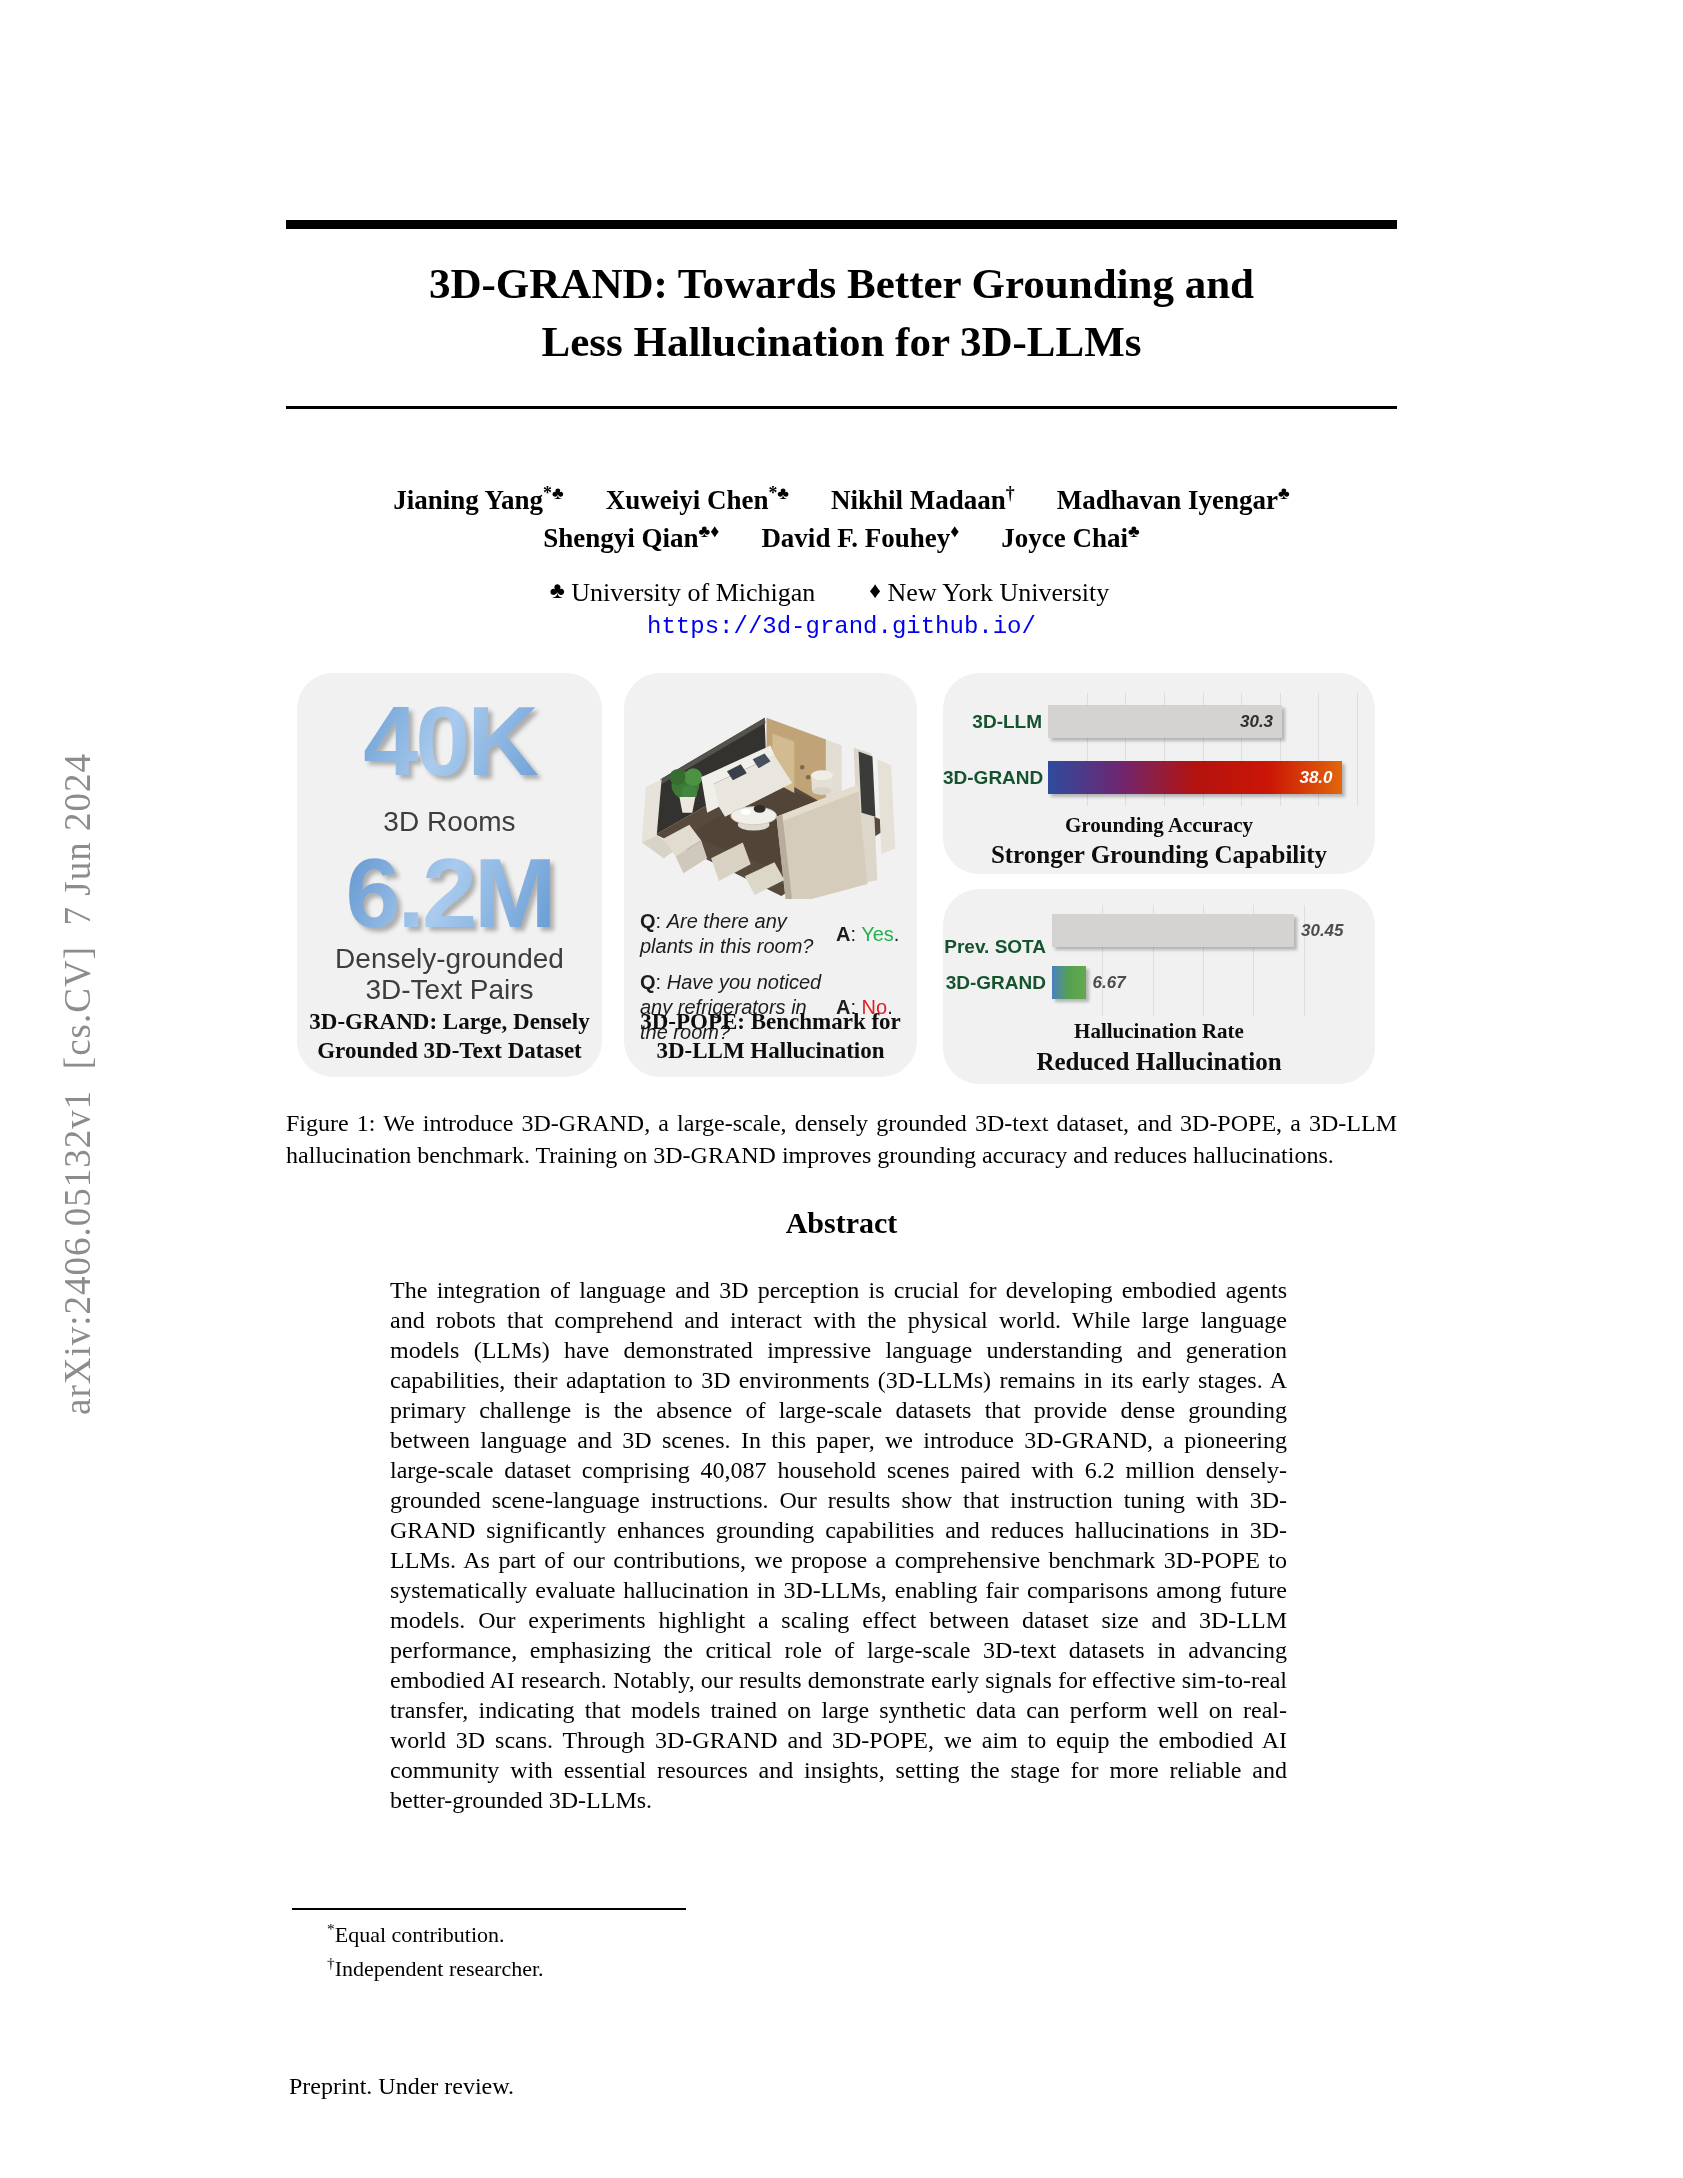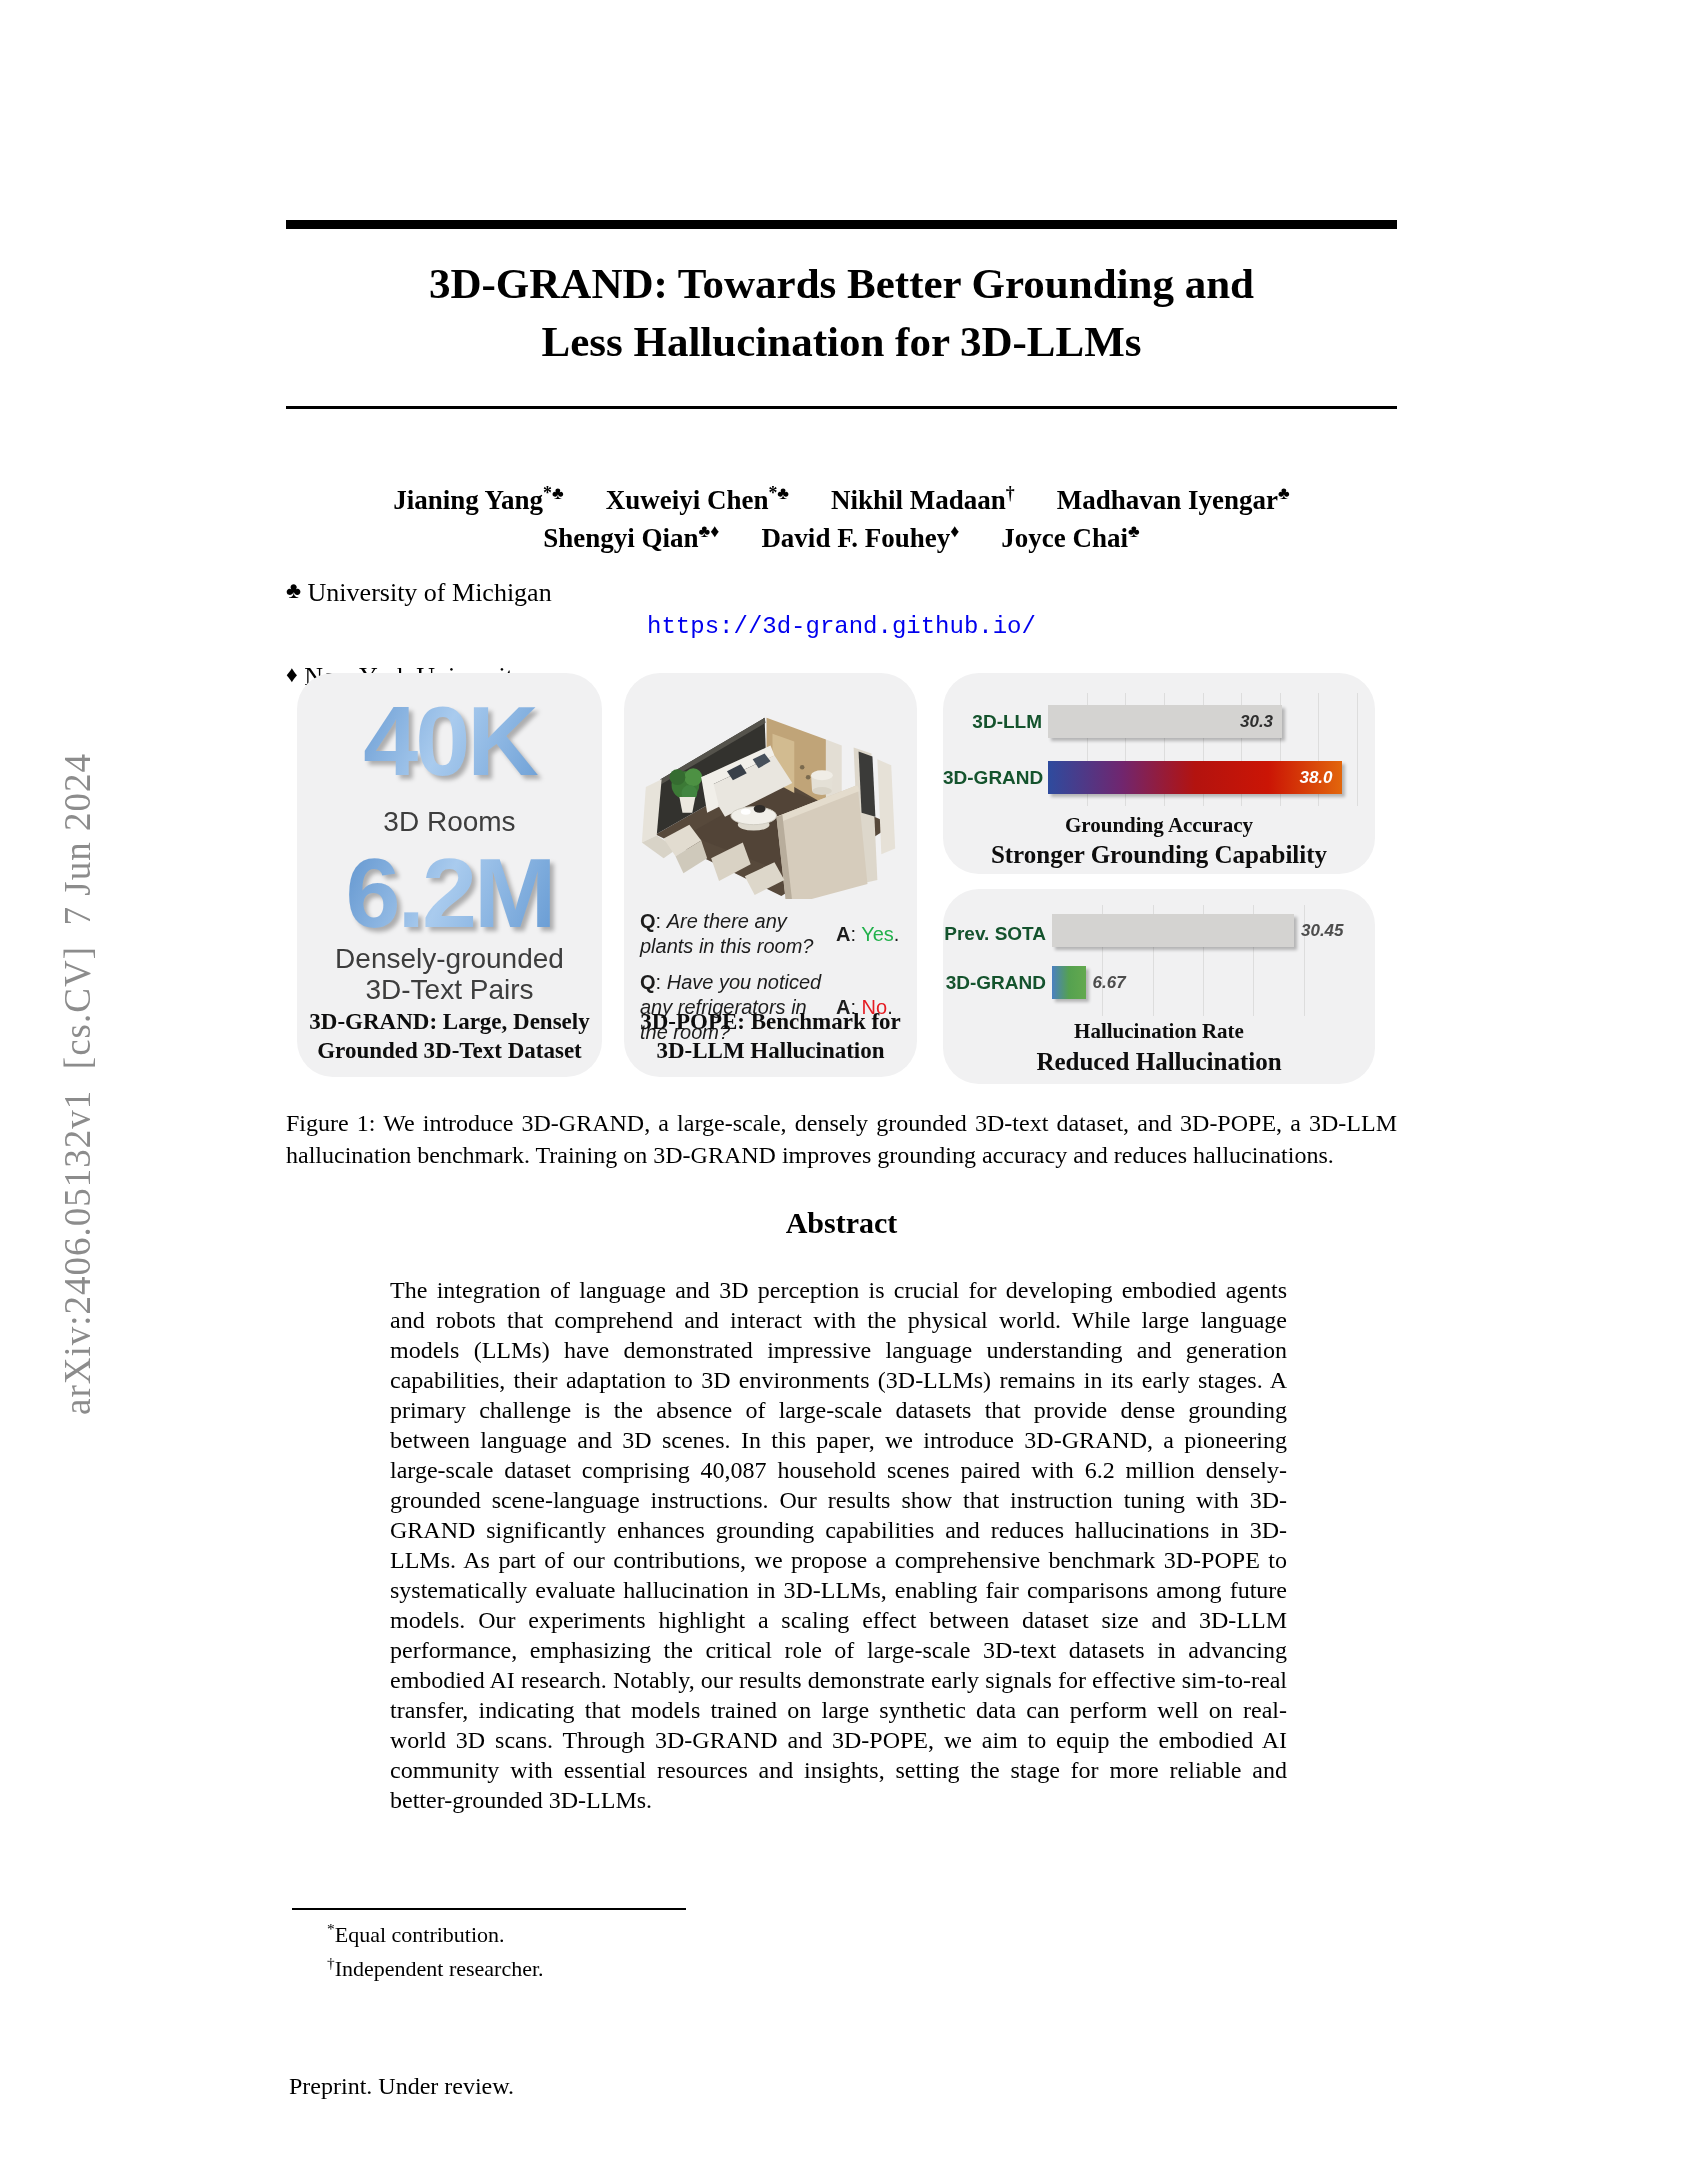--- a/index.html
+++ b/index.html
@@ -14,22 +14,22 @@
 
   .title-line{position:absolute;left:286px;width:1111px;text-align:center;
         font-size:43px;font-weight:bold;white-space:nowrap;}
   .title-l1{top:259px;} .title-l2{top:317px;}
 
   .authors-row{position:absolute;left:286px;width:1111px;display:flex;justify-content:center;
         gap:42px;font-size:27px;font-weight:bold;white-space:nowrap;}
   .authors-r1{top:485px;} .authors-r2{top:523px;}
   .sup{font-size:66%;position:relative;top:-0.55em;}
 
-  .affils{position:absolute;left:286px;top:578px;width:1111px;display:flex;justify-content:center;
-        gap:54px;font-size:26px;white-space:nowrap;flex-direction:column;}
+  .affils{position:absolute;left:274px;top:578px;width:1111px;display:flex;justify-content:center;
+        gap:54px;font-size:26px;white-space:nowrap;}
   .affil-sym{position:relative;top:-3px;font-size:23px;}
 
   .proj-url{position:absolute;left:286px;top:613px;width:1111px;text-align:center;
         font-family:"Liberation Mono","DejaVu Sans Mono",monospace;font-size:24px;
         color:#0000ee;text-decoration:none;letter-spacing:0px;}
 
   
   .panel{position:absolute;top:673px;height:404px;background:#f1f1f2;border-radius:36px;}
   .panel-dataset{left:297px;width:305px;}
   .panel-pope{left:624px;width:293px;}
@@ -227,21 +227,21 @@
         <div class="bar" style="width: 95%; background: linear-gradient(to right, rgb(46, 75, 158), rgb(112, 38, 111), rgb(179, 19, 15), rgb(203, 21, 5), rgb(226, 102, 12));">
             <span class="bar-value inside" style="color: rgb(255, 255, 255);">38.0</span>
           </div>
       </div>
     </div>
     <div class="xlabel">Grounding Accuracy</div>
     <div class="chart-title">Stronger Grounding Capability</div>
   </div>
 
   <div class="panel panel-chart panel-chart-bot">
-    <div class="cat-label" style="top:28px;width:103px;">Prev. SOTA</div>
+    <div class="cat-label" style="top:41px;width:103px;">Prev. SOTA</div>
     <div class="cat-label" style="top:77px;width:103px;">3D-GRAND</div>
     <div class="chart-area">
         <div class="gridline" style="left: 90.9091%;"></div>
         <div class="gridline" style="left: 72.7273%;"></div>
         <div class="gridline" style="left: 54.5455%;"></div>
         <div class="gridline" style="left: 36.3636%;"></div>
         <div class="gridline" style="left: 18.1818%;"></div>
       <div class="bar-row" style="top:9px;">
         <div class="bar" style="width: 87.3636%; background: rgb(212, 211, 209);">
             <span class="bar-value outside" style="color: rgb(77, 77, 77);">30.45</span>

